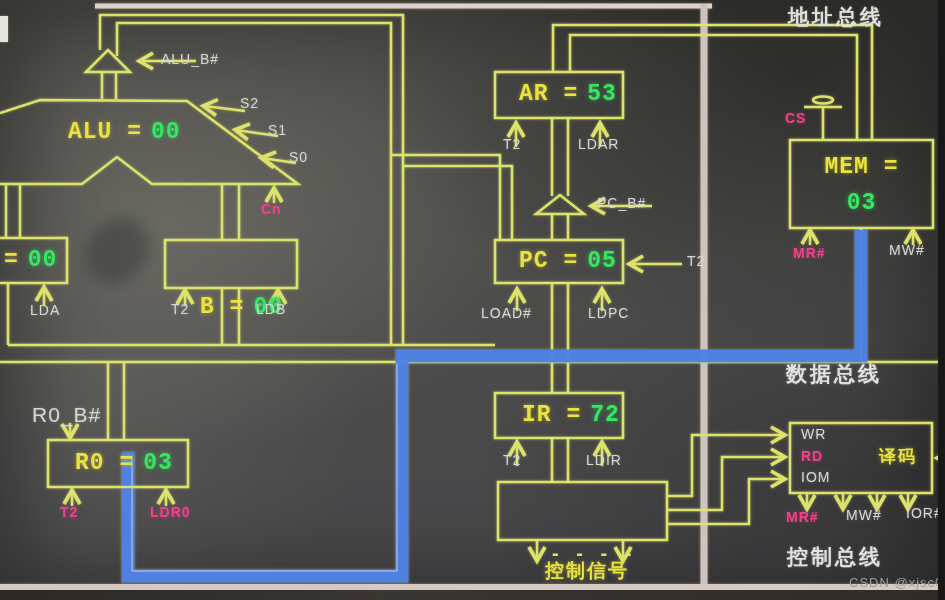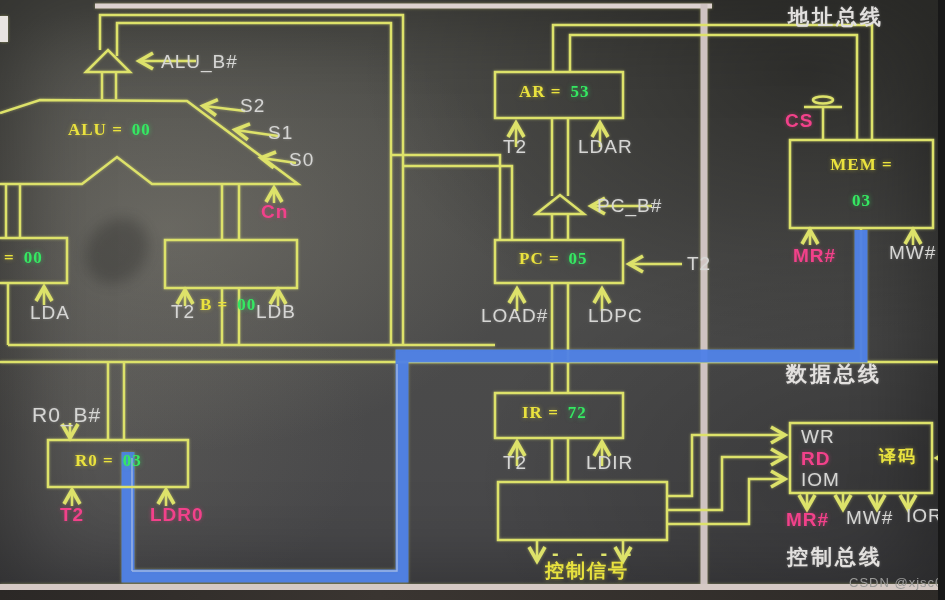--- a/index.html
+++ b/index.html
@@ -9,24 +9,24 @@
     background:
       radial-gradient(ellipse 520px 320px at 18% 38%, rgba(152,148,134,0.38), rgba(152,148,134,0) 70%),
       radial-gradient(ellipse 420px 280px at 8% 72%, rgba(140,136,124,0.22), rgba(140,136,124,0) 70%),
       radial-gradient(ellipse 620px 380px at 86% 12%, rgba(0,0,0,0.40), rgba(0,0,0,0) 72%),
       radial-gradient(ellipse 520px 320px at 92% 80%, rgba(0,0,0,0.22), rgba(0,0,0,0) 75%),
       linear-gradient(#50504b, #47474a);
     box-shadow: inset 0 0 90px 18px rgba(0,0,0,0.38);
   }
   .stage > svg{position:absolute;left:0;top:0;}
   .txt{position:absolute;white-space:nowrap;line-height:1;}
-  .sig{font-size:19px;color:#d6d6d4;letter-spacing:1px;text-shadow:0 0 3px rgba(255,255,255,0.25);}
+  .sig{font-size:14px;color:#d6d6d4;letter-spacing:1px;text-shadow:0 0 3px rgba(255,255,255,0.25);}
   .sig-sm{font-size:21px;color:#d6d6d4;letter-spacing:1px;text-shadow:0 0 3px rgba(255,255,255,0.25);}
   .pink{color:#f2418a !important;font-weight:bold;text-shadow:0 0 4px rgba(242,65,138,0.45);}
-  .reg{font-family:Liberation Serif, serif;font-weight:bold;font-size:17px;letter-spacing:1px;}
+  .reg{font-family:Liberation Mono, monospace;font-weight:bold;font-size:23px;letter-spacing:1px;}
   .reg .lab{color:#eae23e;text-shadow:0 0 4px rgba(234,226,62,0.5);}
   .reg .val{color:#35e862;text-shadow:0 0 5px rgba(53,232,98,0.55);margin-left:9px;}
   .cjk{font-size:21px;color:#e2e0de;letter-spacing:3px;font-weight:bold;text-shadow:0 0 3px rgba(255,255,255,0.25);}
   .ctrl-title{font-size:31px;color:#d94f4f;font-weight:bold;letter-spacing:6px;text-shadow:0 0 6px rgba(217,79,79,0.55);}
   .ysmall{font-size:19px;color:#e8e23f;font-weight:bold;letter-spacing:2px;text-shadow:0 0 4px rgba(232,226,63,0.5);}
   .dashes{font-size:20px;color:#dde26a;font-weight:bold;letter-spacing:6px;}
   .watermark{font-size:13px;color:#9b9b99;letter-spacing:1px;}
   .smudge{position:absolute;left:82px;top:222px;width:70px;height:58px;background:rgba(25,25,25,0.28);
           border-radius:50%;transform:rotate(-52deg);filter:blur(7px);}
   .bottom-strip{position:absolute;left:0;top:590px;width:945px;height:10px;

